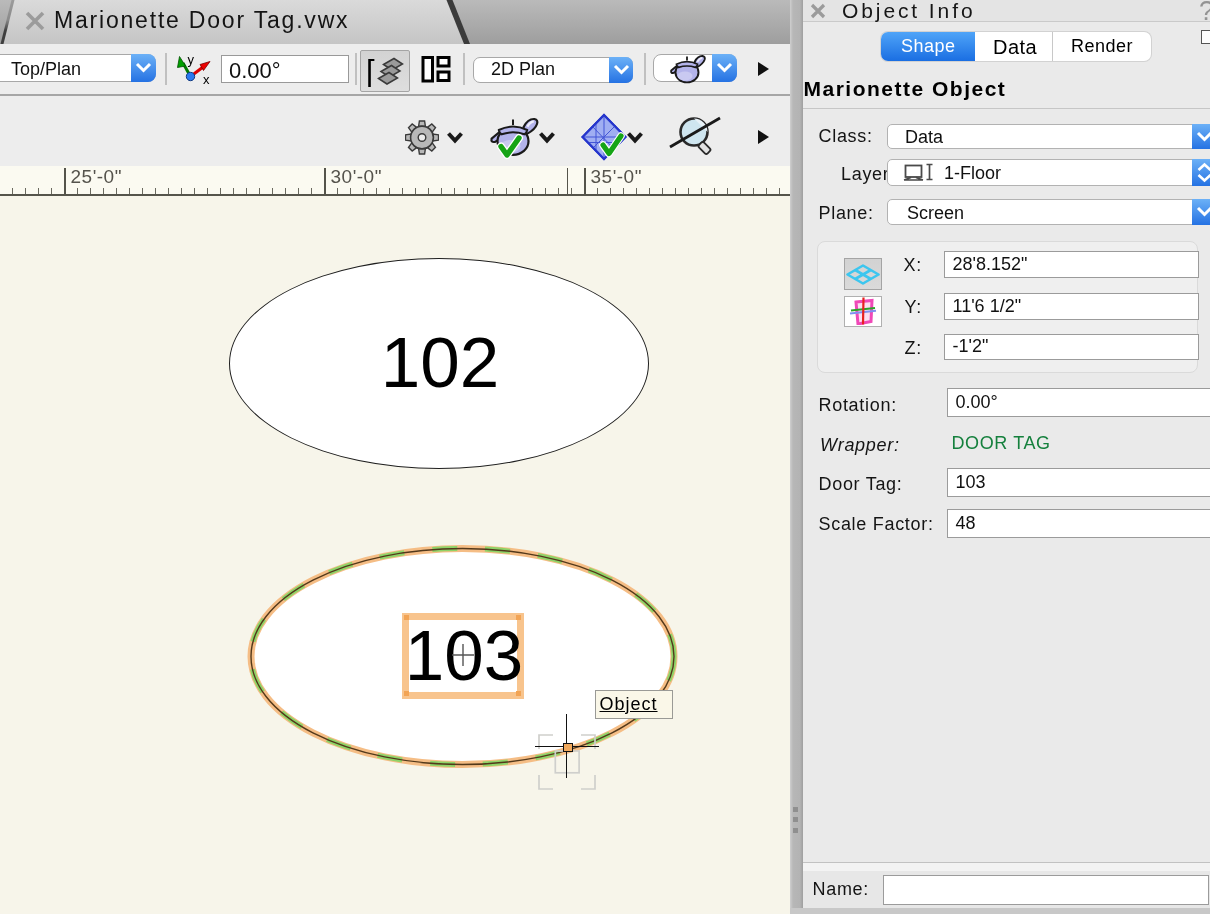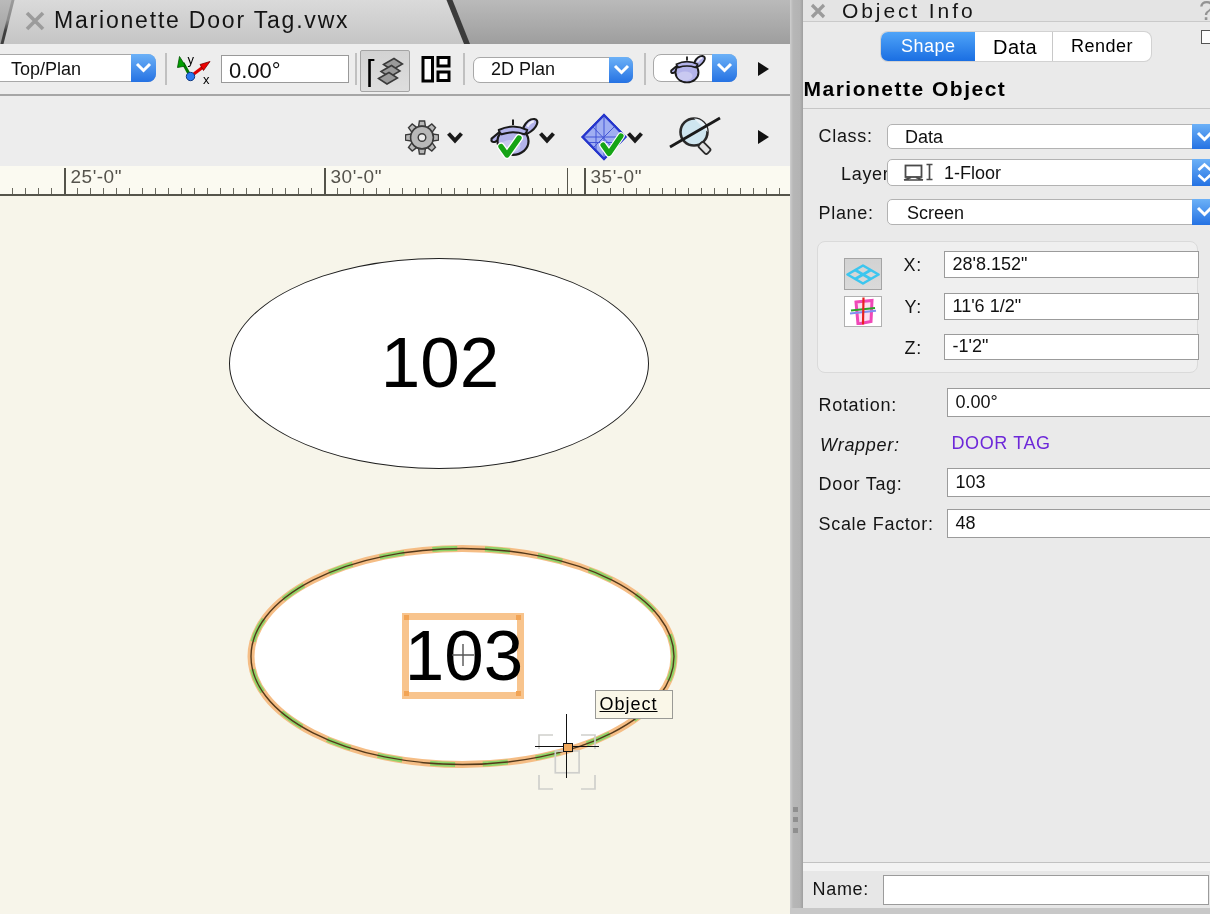--- a/index.html
+++ b/index.html
@@ -286,21 +286,21 @@
 <div class="abs plabel" style="left:895px;top:255px;width:27px;text-align:right;">X:</div>
 <div class="abs plabel" style="left:895px;top:297px;width:27px;text-align:right;">Y:</div>
 <div class="abs plabel" style="left:895px;top:337.5px;width:27px;text-align:right;">Z:</div>
 <div class="abs pfield" style="left:943.5px;top:250.5px;width:255px;height:27px;">28'8.152"</div>
 <div class="abs pfield" style="left:943.5px;top:292.5px;width:255px;height:27px;">11'6 1/2"</div>
 <div class="abs pfield" style="left:943.5px;top:334px;width:255px;height:25.5px;">-1'2"</div>
 
 <div class="abs plabel" style="left:818.5px;top:395px;">Rotation:</div>
 <div class="abs pfield" style="left:946.5px;top:387.5px;width:272px;height:29px;">0.00°</div>
 <div class="abs plabel" style="left:820px;top:434.5px;font-style:italic;">Wrapper:</div>
-<div class="abs" style="left:951.5px;top:433px;font-size:18px;letter-spacing:0.6px;color:#6d28d9;">DOOR TAG</div>
+<div class="abs" style="left:951.5px;top:433px;font-size:18px;letter-spacing:0.6px;color:#15803d;">DOOR TAG</div>
 <div class="abs plabel" style="left:818.5px;top:473.5px;">Door Tag:</div>
 <div class="abs pfield" style="left:946.5px;top:468px;width:272px;height:29px;">103</div>
 <div class="abs plabel" style="left:818.5px;top:514px;">Scale Factor:</div>
 <div class="abs pfield" style="left:946.5px;top:508.5px;width:272px;height:29px;">48</div>
 
 <div class="abs" style="left:803px;top:861.5px;width:407px;height:1px;background:#c2c2c2;"></div>
 <div class="abs" style="left:803px;top:862.5px;width:407px;height:8px;background:#f3f3f3;"></div>
 <div class="abs" style="left:803px;top:870.5px;width:407px;height:37px;background:#e7e7e7;"></div>
 <div class="abs plabel" style="left:812.5px;top:879px;">Name:</div>
 <div class="abs pfield" style="left:883px;top:874.5px;width:326px;height:30px;"></div>

